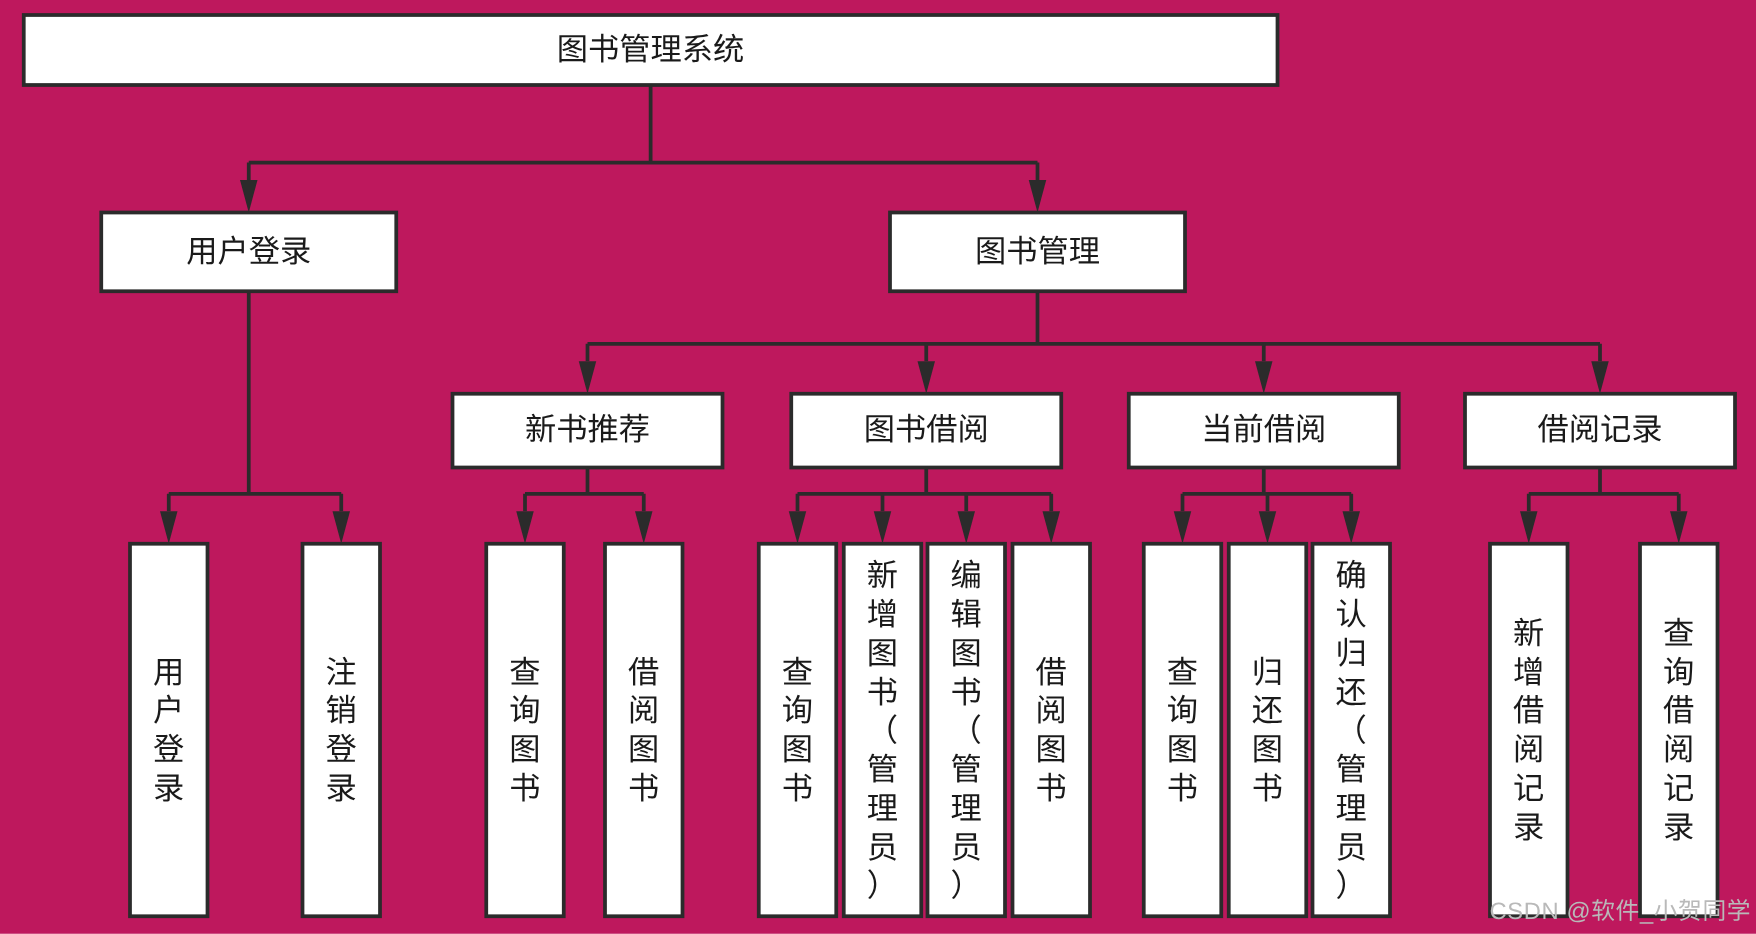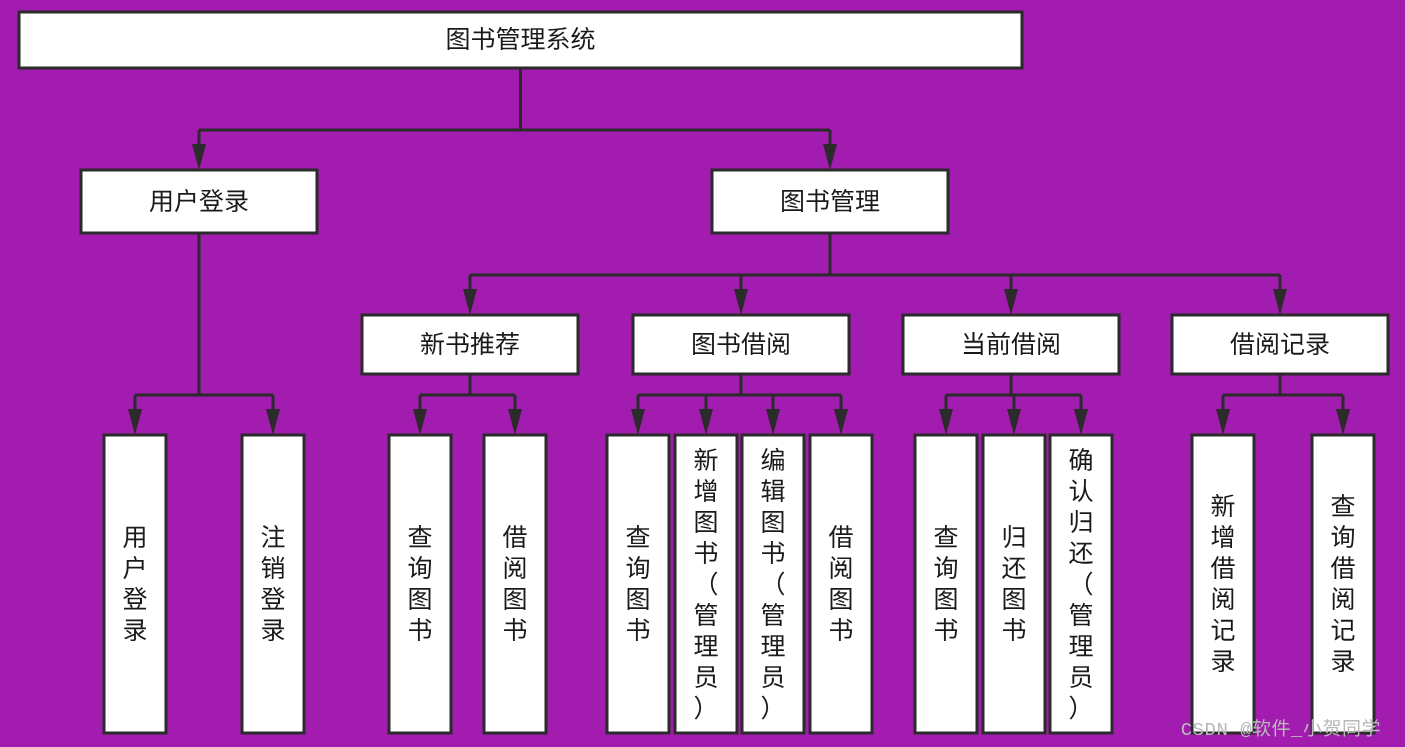--- a/index.html
+++ b/index.html
@@ -11,21 +11,21 @@
   body {
     width: 1405px;
     height: 747px;
     font-family: "DejaVu Sans", "Liberation Sans", sans-serif;
     overflow: hidden;
   }
   #diagram-root {
     position: relative;
     width: 1405px;
     height: 747px;
-    background: #a21caf;
+    background: #be185d;
   }
   svg#tree-svg {
     position: absolute;
     left: 0;
     top: 0;
     width: 1405px;
     height: 747px;
     display: block;
   }
   .node-rect {
@@ -51,25 +51,25 @@
     dominant-baseline: middle;
   }
   .node-label-v {
     fill: #1a1a1a;
     font-family: "DejaVu Sans", "Liberation Sans", sans-serif;
     font-size: 25px;
     text-anchor: middle;
   }
   .watermark {
     position: absolute;
-    right: 24px;
+    right: 4px;
     bottom: 6px;
     color: #b9b9b9;
     font-size: 19px;
-    font-family: Liberation Mono, monospace;
+    font-family: Liberation Sans, sans-serif;
     white-space: nowrap;
     letter-spacing: 0.5px;
     pointer-events: none;
   }
 </style>
 </head>
 <body>
 
 <div id="diagram-root">
   <svg id="tree-svg" viewBox="0 0 1405 747" xmlns="http://www.w3.org/2000/svg">

